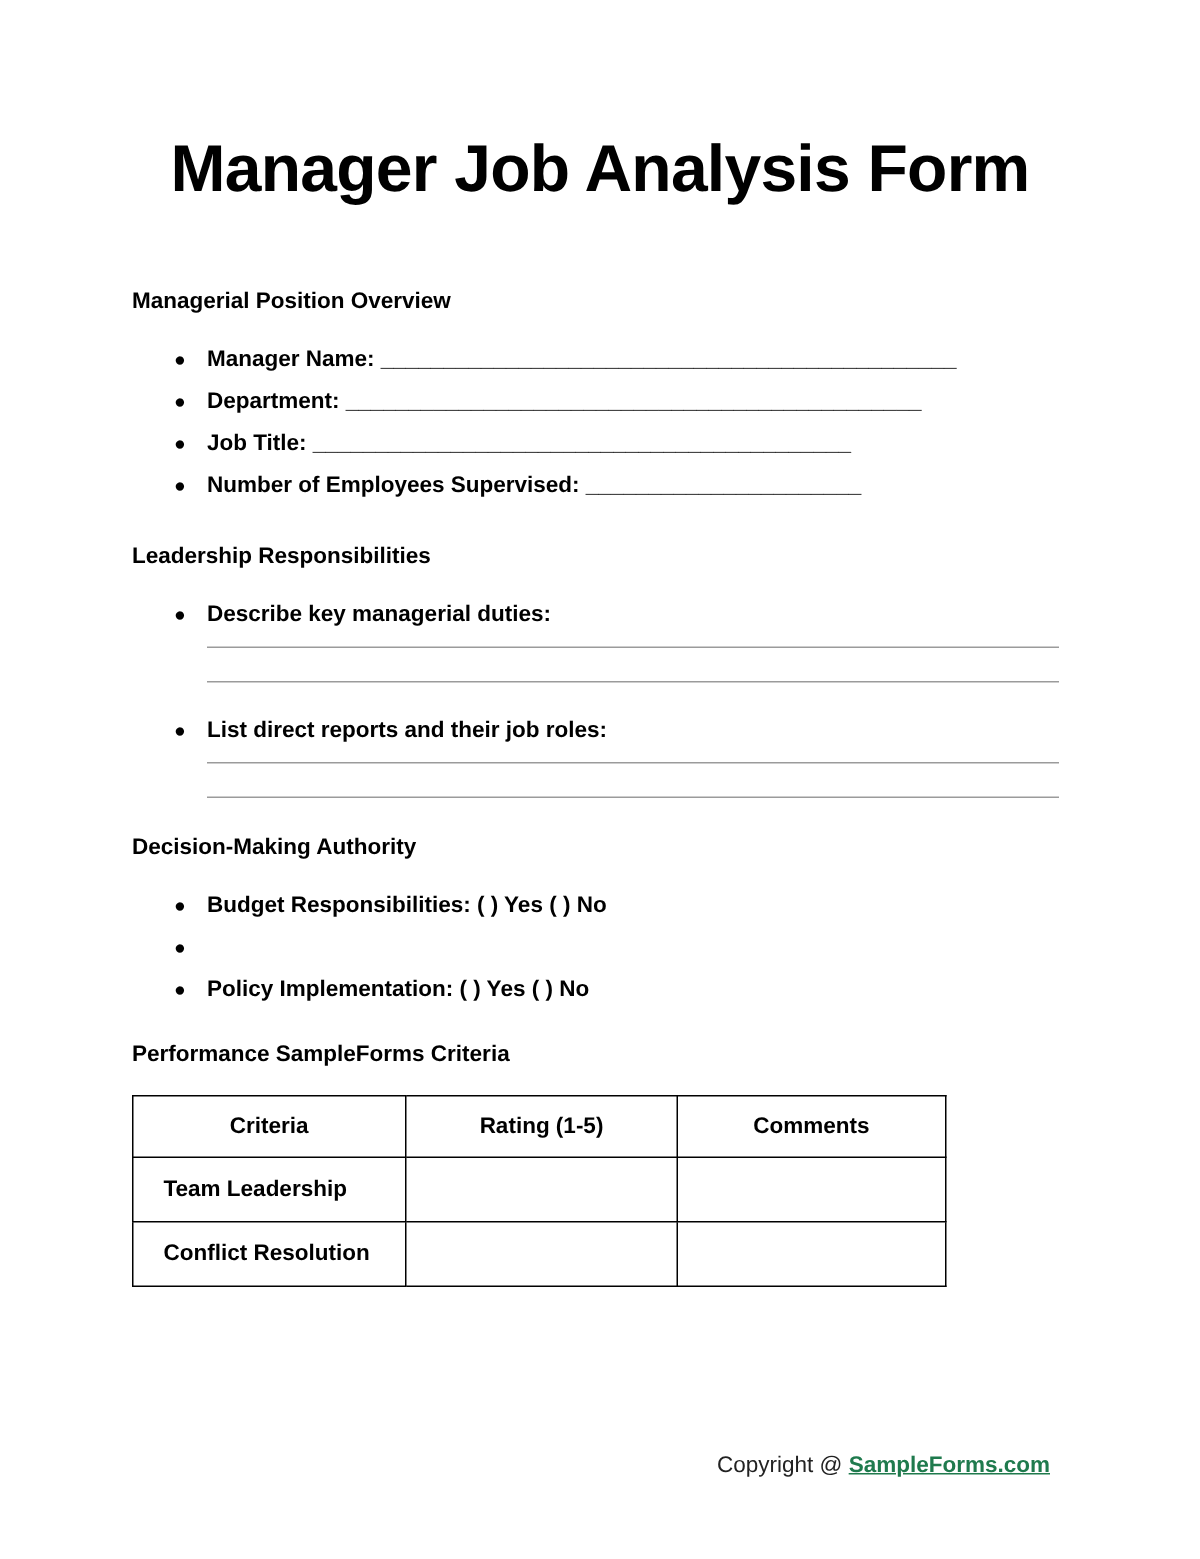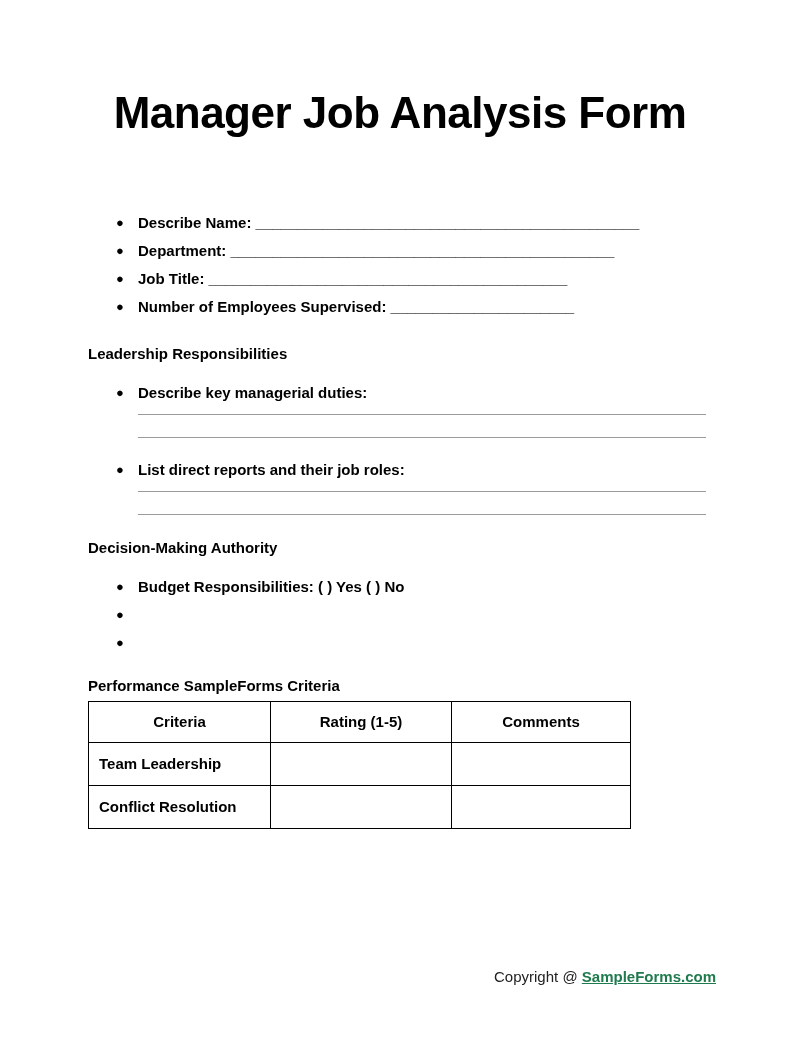--- a/index.html
+++ b/index.html
@@ -75,49 +75,49 @@
     height: 1px;
     width: 568px;
     margin-bottom: 21px;
   }
   .rule-line.last { margin-bottom: 0; }
   .sp-after-rules { height: 18px; }
   .sp-before-dec { height: 24px; }
   .sp-before-perf { height: 20px; }
   table.eval-table {
     border-collapse: collapse;
-    margin-top: 7px;
+    margin-top: 19px;
     table-layout: fixed;
     border-radius: 25px;
   }
   table.eval-table th,
   table.eval-table td {
     border: 1px solid #000000;
     font-size: 15px;
     font-weight: bold;
     padding: 0;
     vertical-align: middle;
   }
   table.eval-table th {
     text-align: center;
     height: 40px;
   }
   table.eval-table td.crit {
     text-align: left;
-    padding-left: 10px;
+    padding-left: 20px;
     height: 42px;
   }
   table.eval-table td.blank { height: 42px; }
   .col-criteria { width: 182px; }
   .col-rating { width: 181px; }
   .col-comments { width: 179px; }
   .footer {
     position: absolute;
     left: 88px;
-    right: 84px;
+    right: 100px;
     top: 968px;
     text-align: right;
     font-size: 15px;
   }
   .footer .copy {
     color: #222222;
   }
   .footer .site {
     color: #1f7a4d;
     text-decoration: underline;
@@ -126,25 +126,26 @@
 </style>
 </head>
 <body>
 
 <div class="page">
 
   <h1 class="doc-title">Manager Job Analysis Form</h1>
 
   <div class="sp-title-to-s1"></div>
 
+  <div class="section-heading">Managerial Position Overview</div>
   <div class="sp-section"></div>
   <ul class="bullet-list">
     <li class="bullet-item">
       <span class="bullet-dot">●</span>
-      <span class="bullet-text">Describe Name:</span>
+      <span class="bullet-text">Manager Name:</span>
       <span class="blank-inline"> ______________________________________________</span>
     </li>
     <li class="bullet-item">
       <span class="bullet-dot">●</span>
       <span class="bullet-text">Department:</span>
       <span class="blank-inline"> ______________________________________________</span>
     </li>
     <li class="bullet-item">
       <span class="bullet-dot">●</span>
       <span class="bullet-text">Job Title:</span>
@@ -190,20 +191,21 @@
   <ul class="bullet-list">
     <li class="bullet-item">
       <span class="bullet-dot">●</span>
       <span class="bullet-text">Budget Responsibilities: ( ) Yes ( ) No</span>
     </li>
     <li class="bullet-item">
       <span class="bullet-dot">●</span>
     </li>
     <li class="bullet-item">
       <span class="bullet-dot">●</span>
+      <span class="bullet-text">Policy Implementation: ( ) Yes ( ) No</span>
     </li>
   </ul>
 
   <div class="sp-before-perf"></div>
 
   <div class="section-heading">Performance SampleForms Criteria</div>
 
   <table class="eval-table">
     <colgroup>
       <col class="col-criteria">

